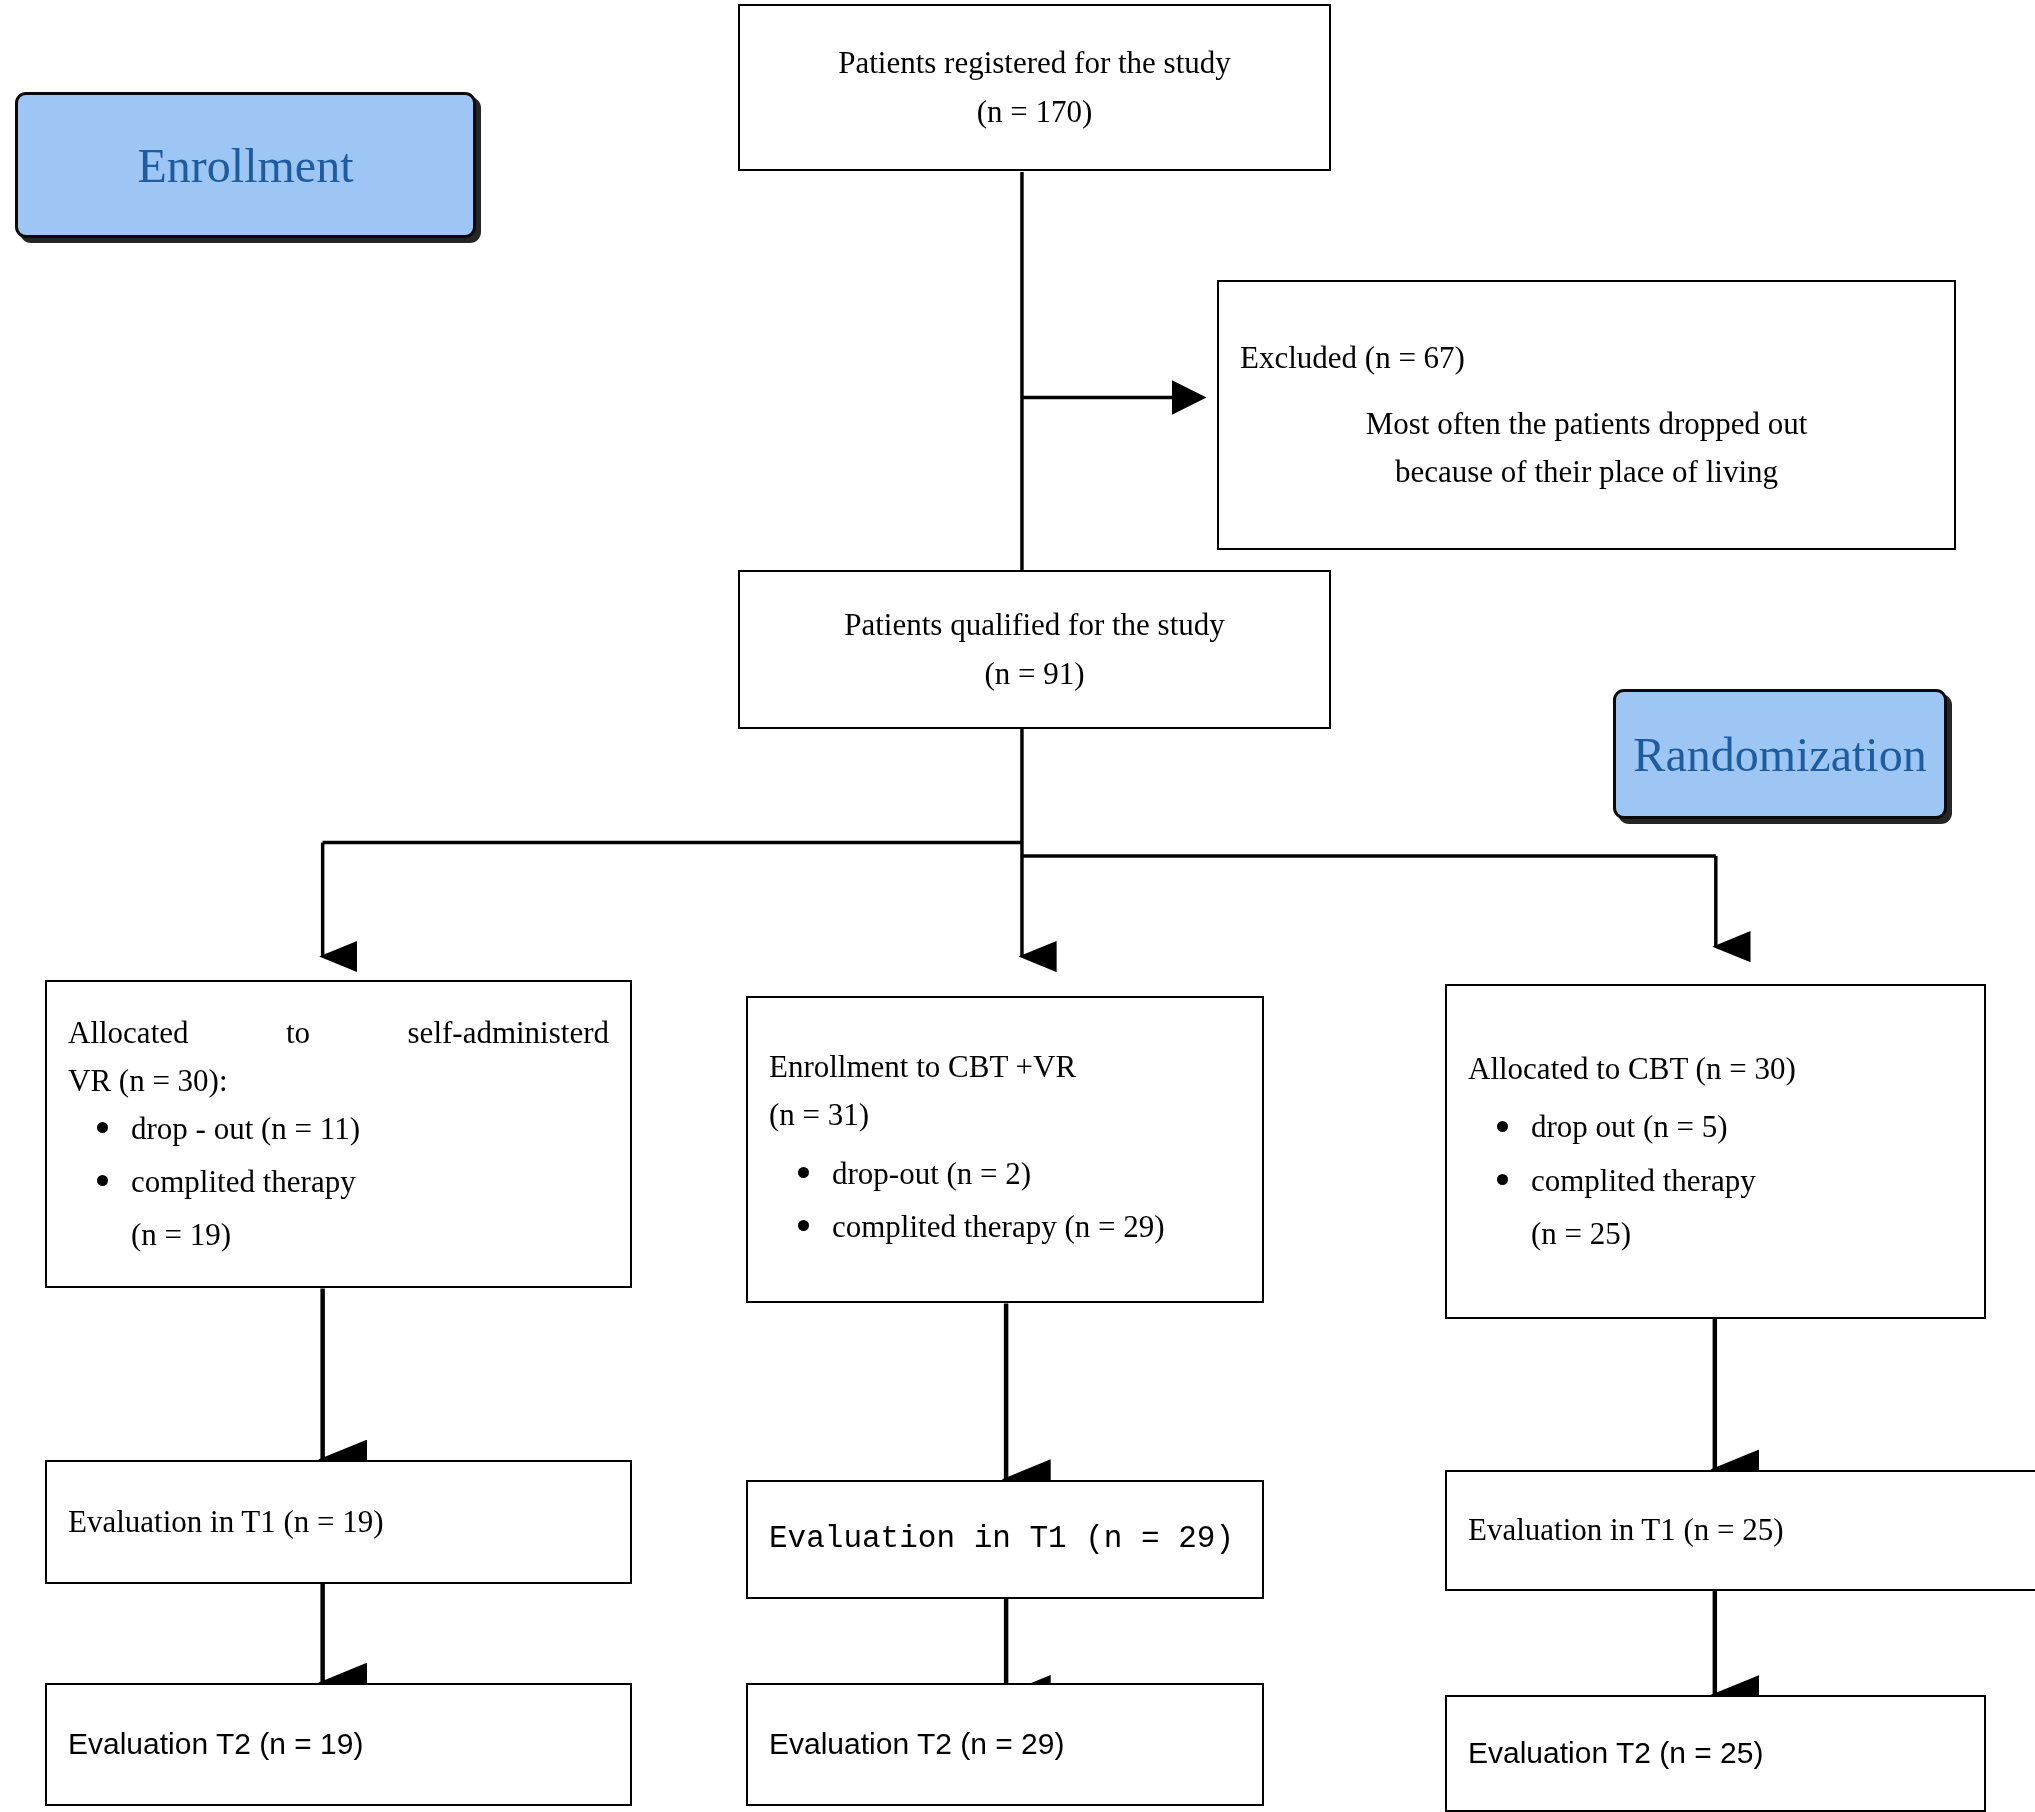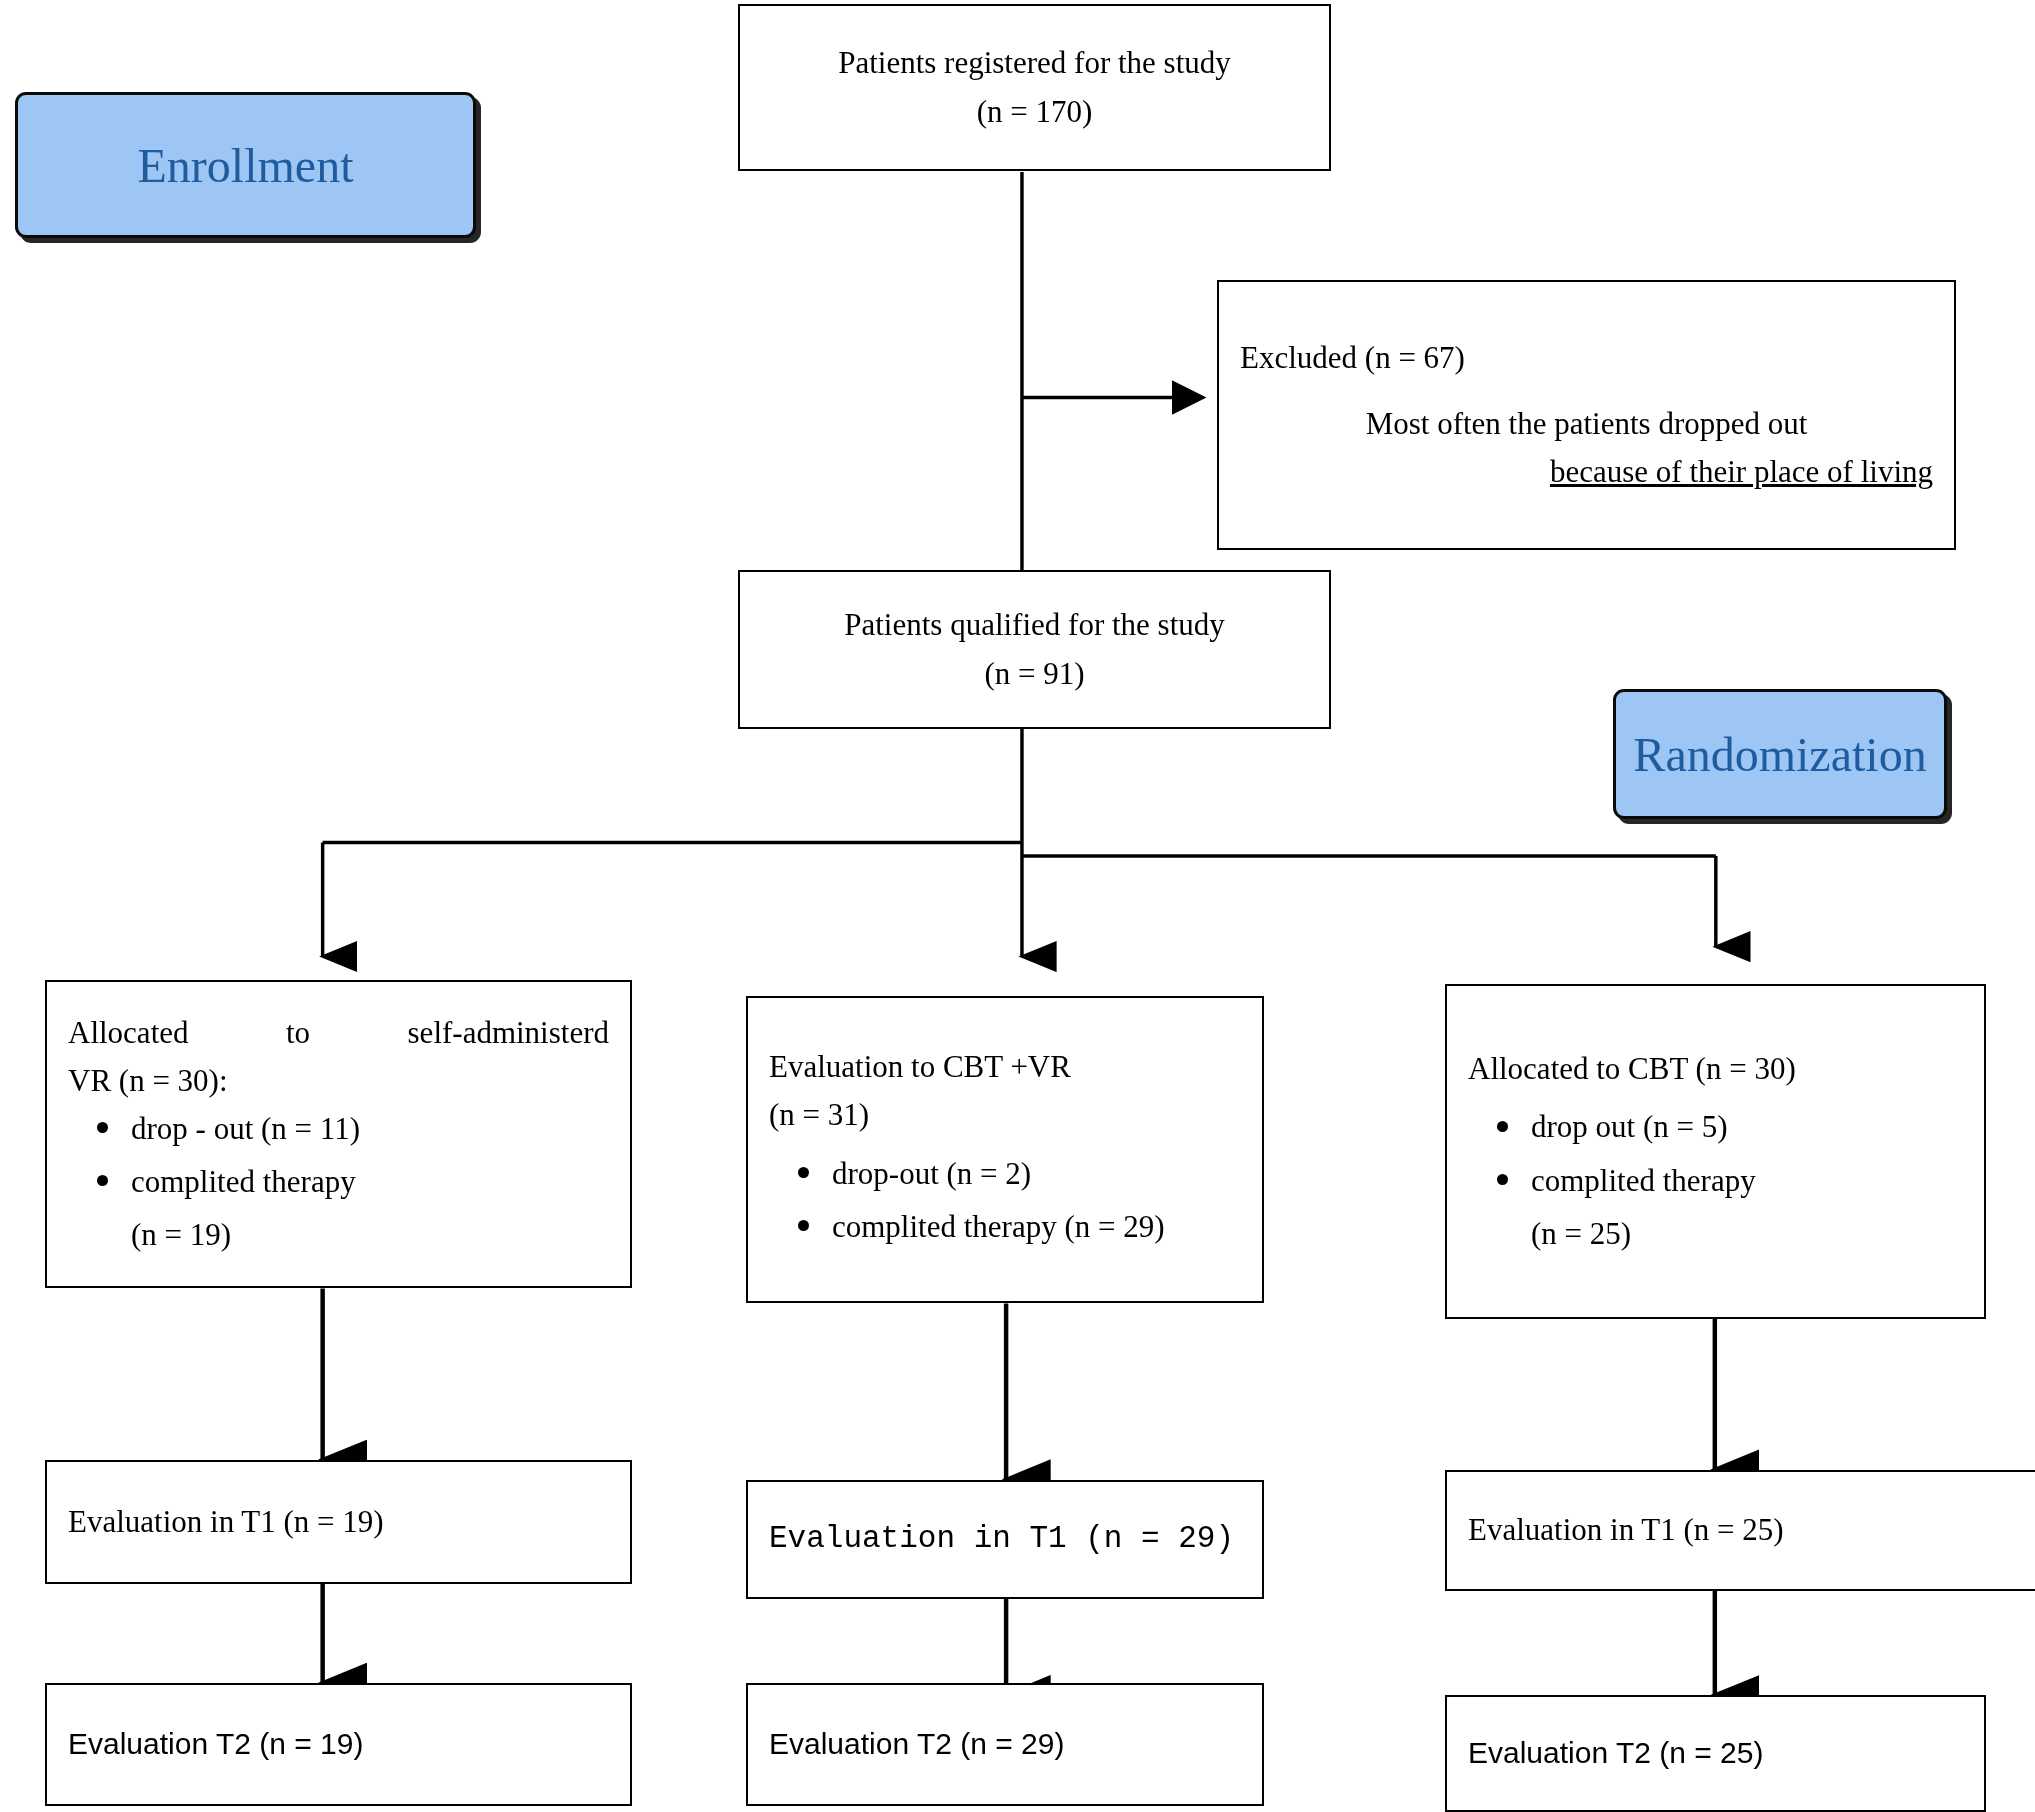--- a/index.html
+++ b/index.html
@@ -110,21 +110,21 @@
       <div>(n = 170)</div>
     </div>
   </div>
 
   <div class="box left-txt" style="left:1217px;top:280px;width:739px;height:270px;">
     <div class="pad">
       <div>Excluded (n = 67)</div>
       <div class="justified" style="margin-top:18px;">
         <span>Most often the patients dropped out</span>
       </div>
-      <div style="text-align:right;text-decoration:underline;">
+      <div style="text-align:center;">
         <span>because of their place of living</span>
       </div>
     </div>
   </div>
 
   <div class="box center-txt" style="left:738px;top:570px;width:593px;height:159px;">
     <div class="pad">
       <div>Patients qualified for the study</div>
       <div>(n = 91)</div>
     </div>
@@ -145,21 +145,21 @@
           <span class="dot"></span>
           <span>complited therapy</span>
         </li>
       </ul>
       <div class="cont">(n = 19)</div>
     </div>
   </div>
 
   <div class="box left-txt" style="left:746px;top:996px;width:518px;height:307px;">
     <div class="pad">
-      <div>Evaluation to CBT +VR</div>
+      <div>Enrollment to CBT +VR</div>
       <div>(n = 31)</div>
       <ul class="bullets" style="margin-top:10px;">
         <li>
           <span class="dot"></span>
           <span>drop-out (n = 2)</span>
         </li>
         <li>
           <span class="dot"></span>
           <span>complited therapy (n = 29)</span>
         </li>

